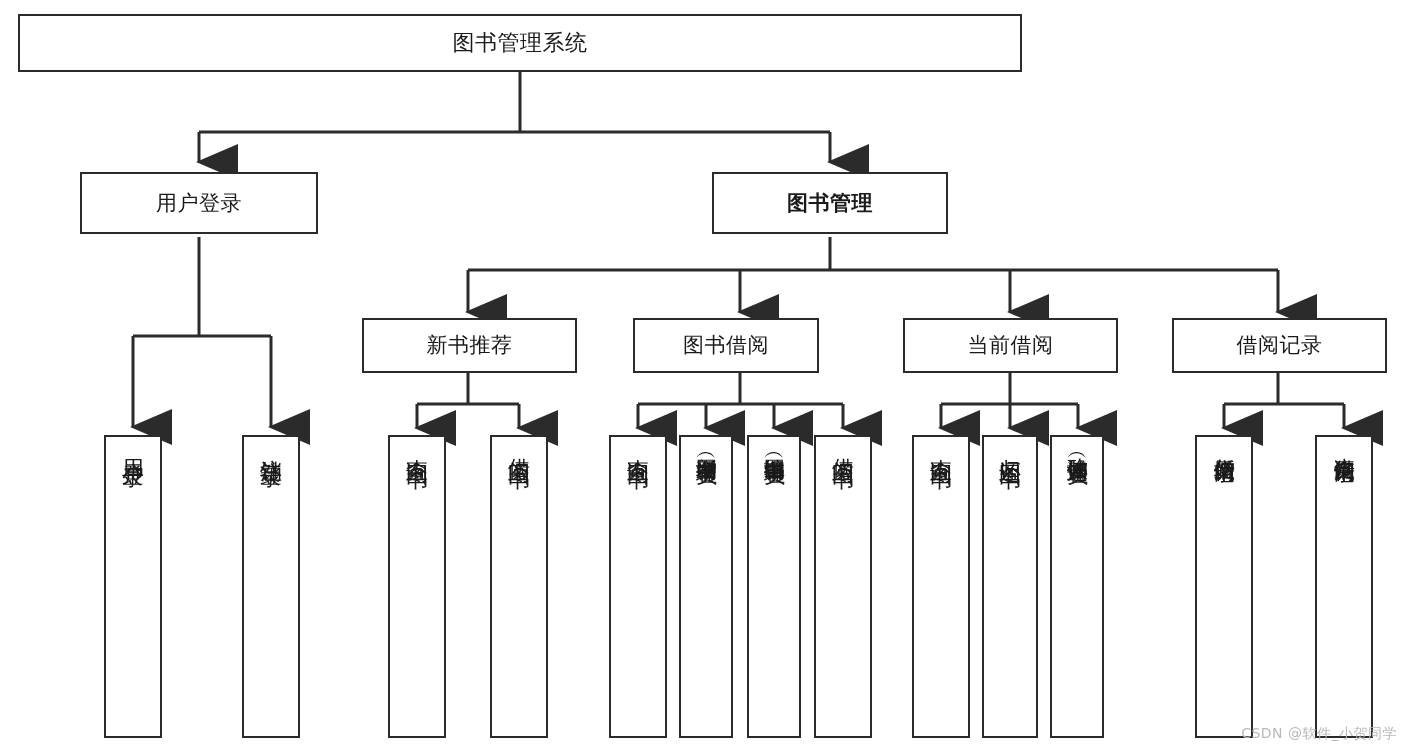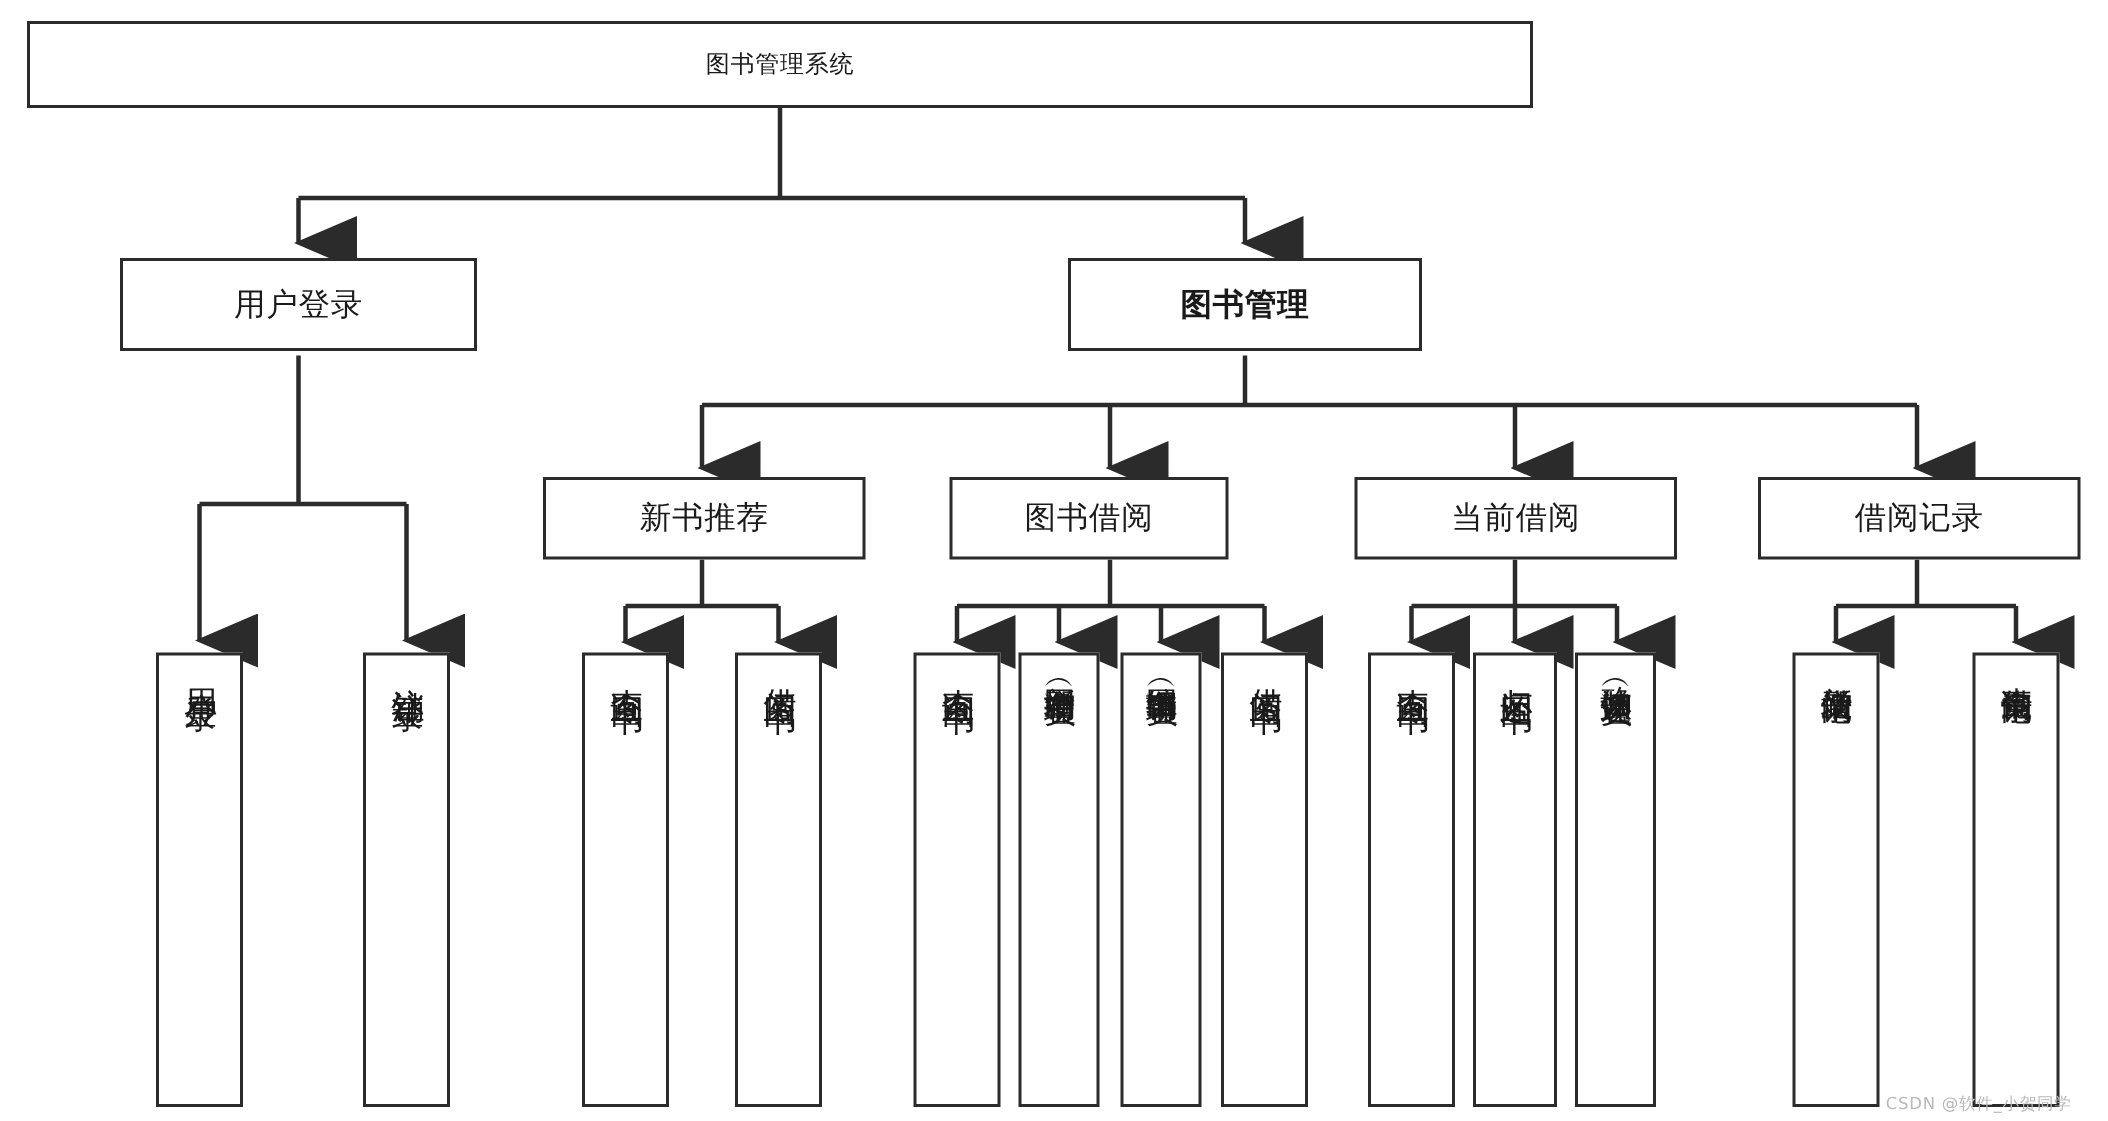--- a/index.html
+++ b/index.html
@@ -39,44 +39,44 @@
     display: block;
     text-align: center;
     line-height: 1.18;
   }
   
   .node.h .lbl {
     writing-mode: horizontal-tb;
     font-size: 21px;
     letter-spacing: 0.5px;
   }
-  .node.root .lbl { font-size: 16px; }
+  .node.root .lbl { font-size: 22px; }
   
   .node.v {
     align-items: flex-start;
     justify-content: center;
     padding-top: 4px;
   }
   .node.v .lbl {
     writing-mode: vertical-rl;
     text-orientation: upright;
     font-size: 22px;
     letter-spacing: 3px;
     line-height: 1;
     white-space: nowrap;
   }
   .node.v.tall .lbl {
     font-size: 21px;
     letter-spacing: 1px;
   }
   #watermark {
     position: absolute;
-    right: 24px;
+    right: 8px;
     bottom: 4px;
-    font-size: 11px;
+    font-size: 14px;
     color: #b9b9b9;
     letter-spacing: 0.5px;
     white-space: nowrap;
   }
 </style>
 </head>
 <body>
 
 <div id="canvas">
 

